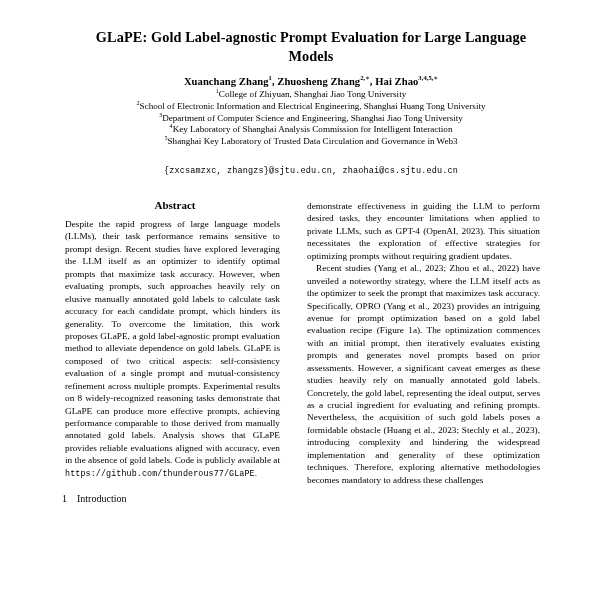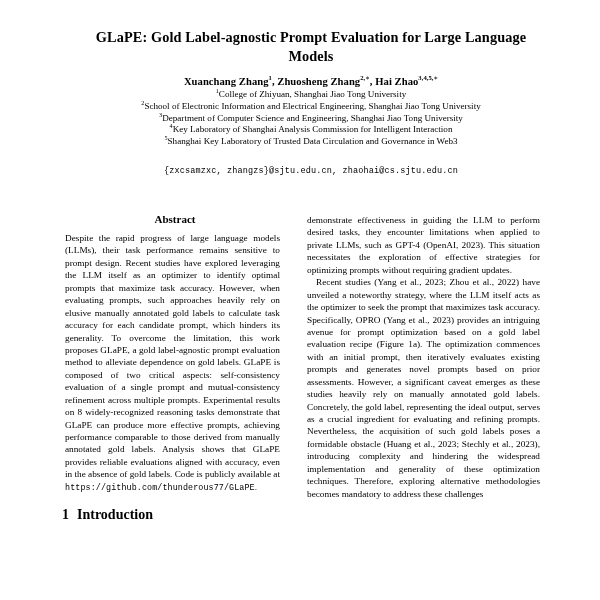--- a/index.html
+++ b/index.html
@@ -69,21 +69,21 @@
     margin-top: 18px;
     text-align: center;
     font-family: "Liberation Mono", "DejaVu Sans Mono", monospace;
     font-size: 8.5px;
     letter-spacing: 0.15px;
   }
 
   
   .columns {
     position: absolute;
-    top: 214px;
+    top: 200px;
     left: 0;
     width: 600px;
     height: 386px;
     overflow: hidden;
   }
   .col {
     position: absolute;
     top: 0;
     height: 386px;
     overflow: hidden;
@@ -116,43 +116,43 @@
   .no-indent { text-indent: 0 !important; }
 
   .mono-url {
     font-family: "Liberation Mono", "DejaVu Sans Mono", monospace;
     font-size: 8.4px;
     letter-spacing: 0.1px;
     word-break: break-all;
   }
 
   .section-head {
-    font-size: 14px;
-    font-weight: bold;
+    font-size: 10px;
+    font-weight: normal;
     margin: 13px 0 6px 0;
     line-height: 1.1;
   }
   .section-head .num {
     display: inline-block;
     width: 15px;
   }
 </style>
 </head>
 <body>
 
 <div class="page">
 
   <div class="title-block">
     <h1 class="paper-title">GLaPE: Gold Label-agnostic Prompt Evaluation for Large Language Models</h1>
 
     <div class="authors">Xuanchang Zhang<sup>1</sup>, Zhuosheng Zhang<sup>2,∗</sup>, Hai Zhao<sup>3,4,5,∗</sup></div>
 
     <div class="affils">
         <div class="line"><sup>1</sup><span>College of Zhiyuan, Shanghai Jiao Tong University</span></div>
-        <div class="line"><sup>2</sup><span>School of Electronic Information and Electrical Engineering, Shanghai Jiao Tong University</span></div>
+        <div class="line"><sup>2</sup><span>School of Electronic Information and Electrical Engineering, Shanghai Huang Tong University</span></div>
         <div class="line"><sup>3</sup><span>Department of Computer Science and Engineering, Shanghai Jiao Tong University</span></div>
         <div class="line"><sup>4</sup><span>Key Laboratory of Shanghai Analysis Commission for Intelligent Interaction</span></div>
         <div class="line"><sup>5</sup><span>Shanghai Key Laboratory of Trusted Data Circulation and Governance in Web3</span></div>
       </div>
 
     <div class="emails">{zxcsamzxc, zhangzs}@sjtu.edu.cn, zhaohai@cs.sjtu.edu.cn</div>
   </div>
 
   <div class="columns">
 

